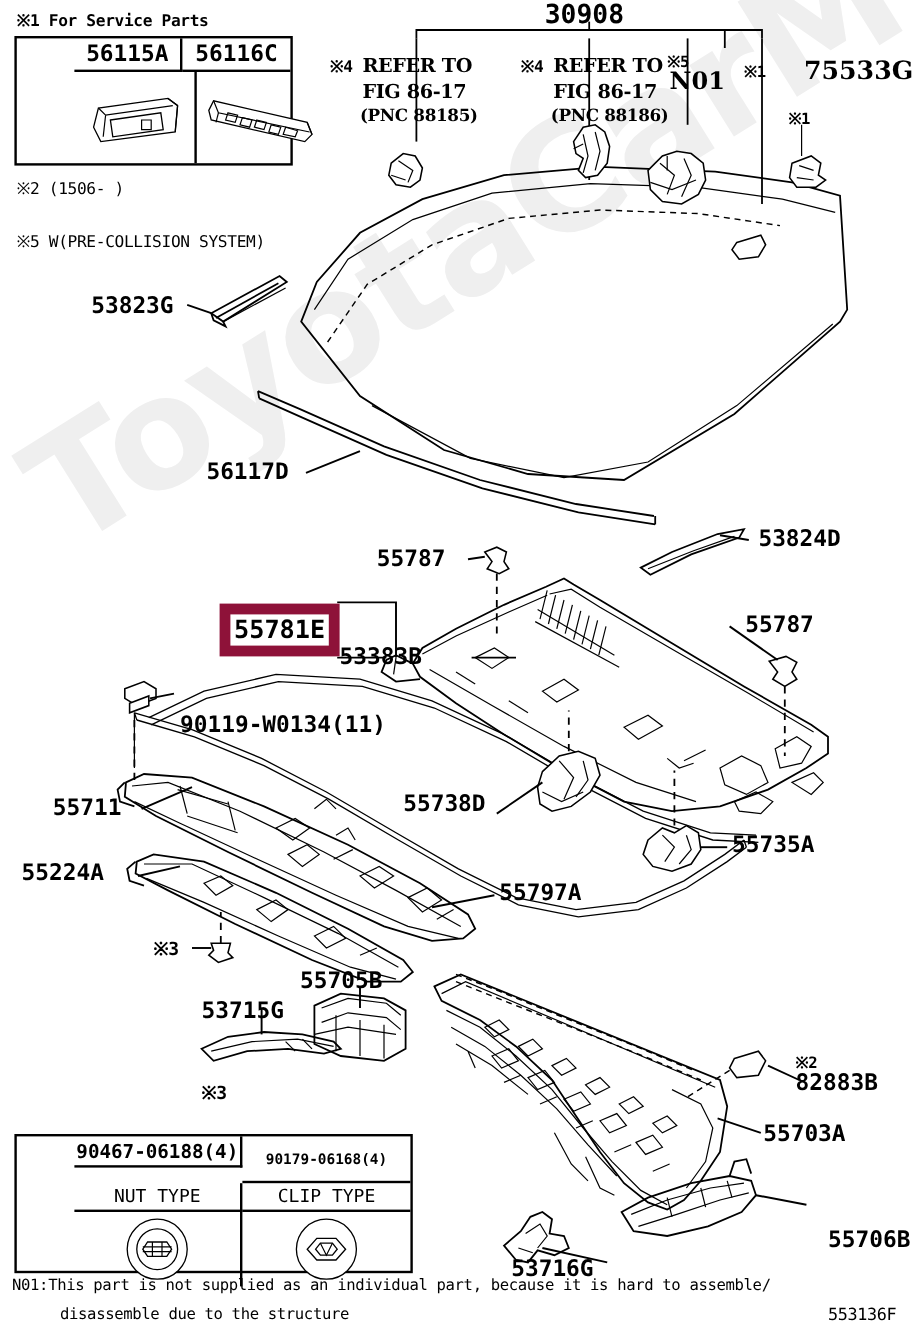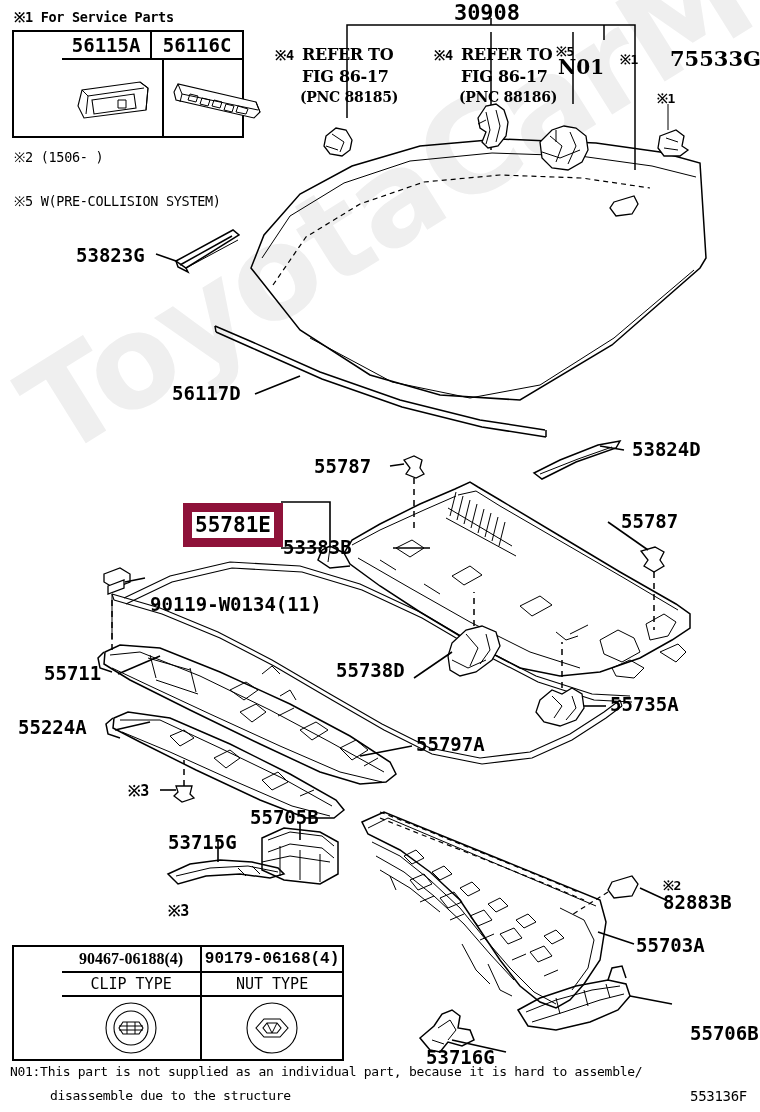--- a/index.html
+++ b/index.html
@@ -505,26 +505,26 @@
   <div class="lbl" style="left:636px; top:936px;">55703A</div>
   <div class="lbl" style="left:678px; top:1024px;margin-left:12px;">55706B</div>
   <div class="lbl" style="left:426px; top:1048px;">53716G</div>
 
   <div class="hl" style="left:183px; top:503px; width:100px; height:44px;">
     <span>55781E</span>
   </div>
 
   <div class="tbl" style="left:12px; top:945px; width:332px; height:116px;">
     <div class="row">
-      <div class="cell hdr" style="width:164px; height:26px; font-size:16px;font-family:Liberation Serif, serif;">90467-06188(4)</div>
-      <div class="cell hdr" style="width:164px; height:26px; font-size:16px;font-family:Liberation Mono, monospace;">90179-06168(4)</div>
+      <div class="cell hdr" style="width:164px; height:26px; font-size:16px;">90467-06188(4)</div>
+      <div class="cell hdr" style="width:164px; height:39px; font-size:12px;">90179-06168(4)</div>
     </div>
     <div class="row">
+      <div class="cell sub" style="width:164px; height:24px;">NUT TYPE</div>
       <div class="cell sub" style="width:164px; height:24px;">CLIP TYPE</div>
-      <div class="cell sub" style="width:164px; height:24px;">NUT TYPE</div>
     </div>
     <div class="row">
       <div class="cell fig" style="width:164px; height:62px;">
         <svg width="62" height="56" viewBox="0 0 62 56">
           <circle class="wht2" cx="31" cy="28" r="25"></circle>
           <circle class="wht2" cx="31" cy="28" r="17"></circle>
           <path class="wht2" d="M23 22 L39 22 L43 28 L39 34 L23 34 L19 28 Z"></path>
           <path class="thin" d="M19 26 L43 26"></path>
           <path class="thin" d="M19 30 L43 30"></path>
           <path class="thin" d="M27 22 L27 34"></path>

